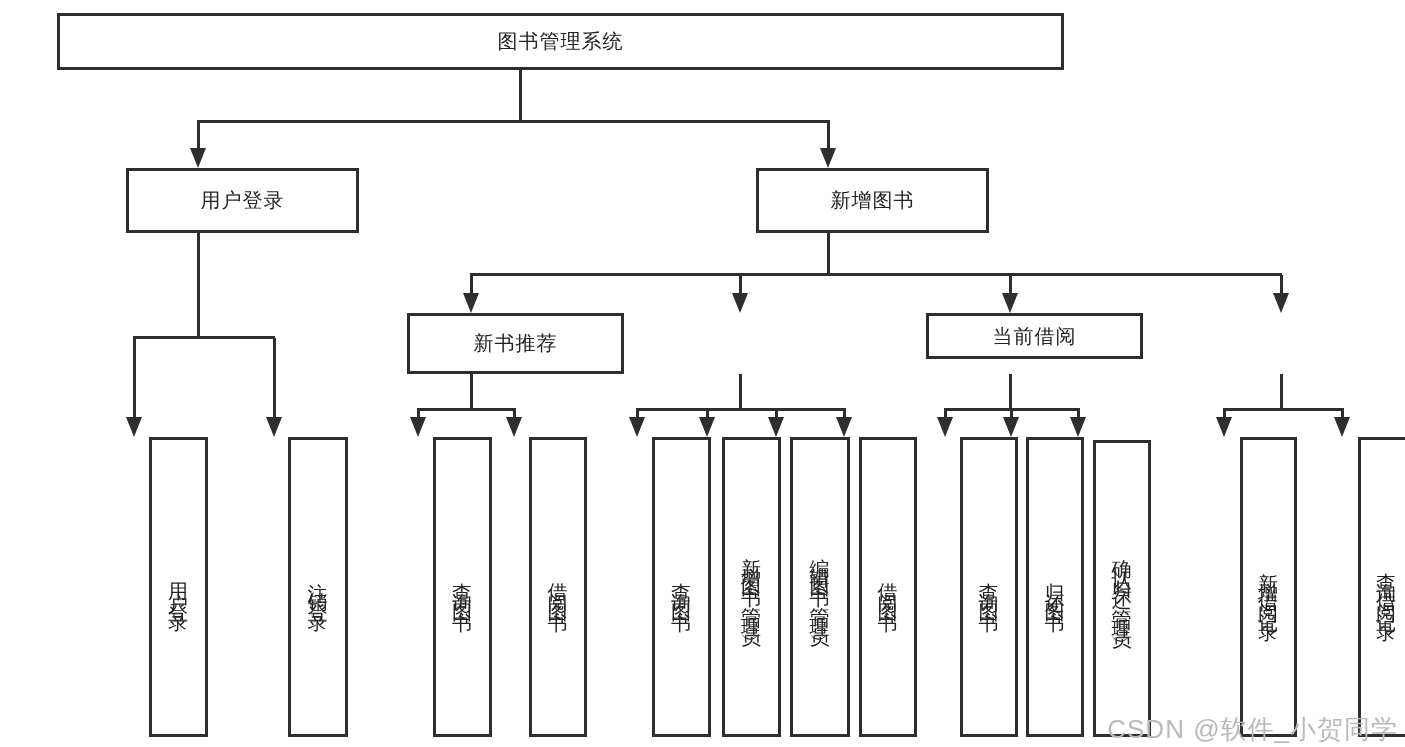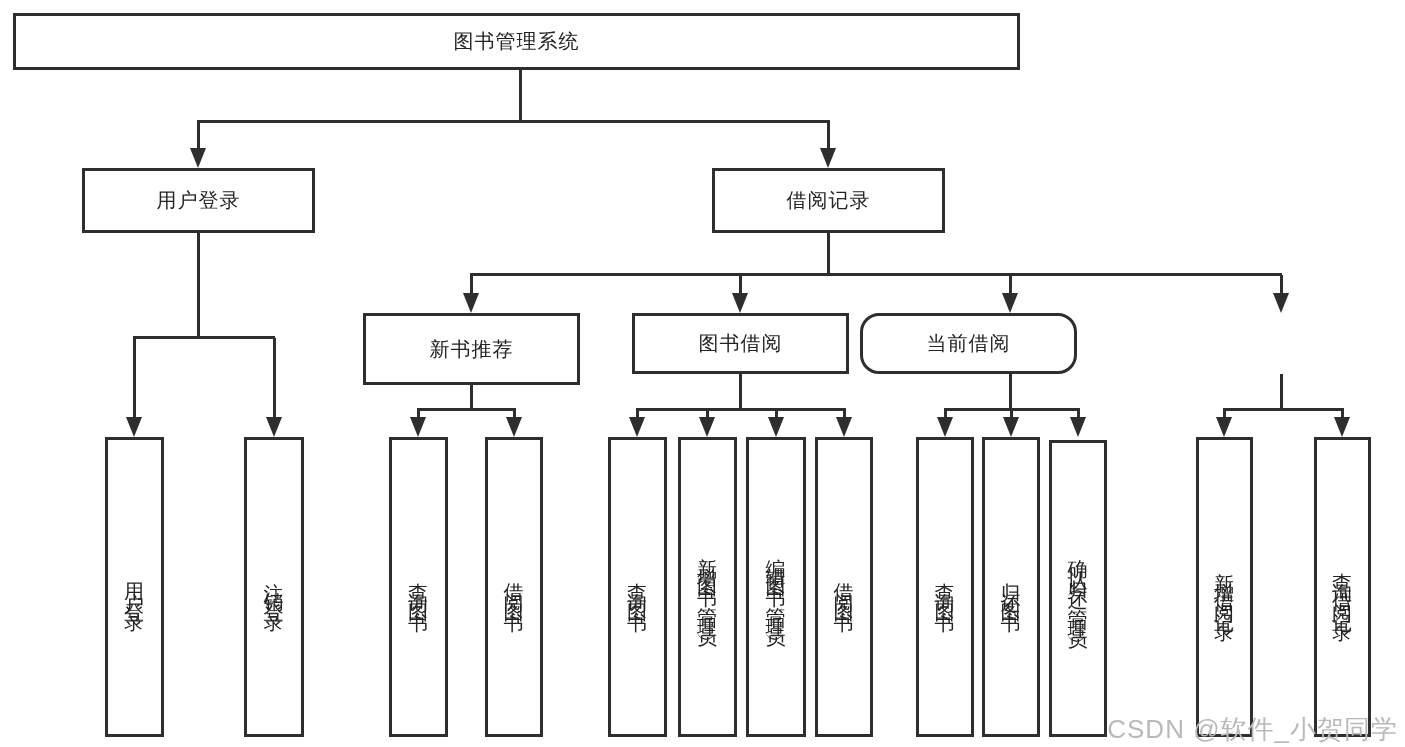--- a/index.html
+++ b/index.html
@@ -22,20 +22,21 @@
     box-sizing: border-box;
     border: 3px solid var(--line);
     background: #fff;
     display: flex;
     align-items: center;
     justify-content: center;
     color: var(--text);
     font-size: 20px;
     letter-spacing: 1px;
     z-index: 2;
+    margin-left: 44px;
   }
   .vbox {
     writing-mode: vertical-rl;
     text-orientation: mixed;
     letter-spacing: 10px;
     font-size: 20px;
     line-height: 1;
     padding: 6px 0;
   }
   .hline, .vline {
@@ -91,21 +92,21 @@
   <div class="arrow" style="left:190px; top:122px; height:46px;">
       <i class="stem"></i>
       <i class="head"></i>
     </div>
   <div class="arrow" style="left:820px; top:122px; height:46px;">
       <i class="stem"></i>
       <i class="head"></i>
     </div>
 
   <div class="box" style="left:82px; top:168px; width:233px; height:65px;">用户登录</div>
-  <div class="box" style="left:712px; top:168px; width:233px; height:65px;">借阅记录</div>
+  <div class="box" style="left:712px; top:168px; width:233px; height:65px;">新增图书</div>
 
   <div class="vline" style="left:197px; top:233px; width:3px; height:106px;"></div>
   <div class="hline" style="left:133px; top:336px; width:142px; height:3px;"></div>
   <div class="arrow" style="left:126px; top:338px; height:99px;">
       <i class="stem"></i>
       <i class="head"></i>
     </div>
   <div class="arrow" style="left:266px; top:338px; height:99px;">
       <i class="stem"></i>
       <i class="head"></i>
@@ -123,23 +124,22 @@
     </div>
   <div class="arrow" style="left:1002px; top:275px; height:38px;">
       <i class="stem"></i>
       <i class="head"></i>
     </div>
   <div class="arrow" style="left:1273px; top:275px; height:38px;">
       <i class="stem"></i>
       <i class="head"></i>
     </div>
 
-  <div class="box" style="left:363px; top:313px; width:217px; height:72px;">新书推荐</div>
-  <div class="box" style="left:632px; top:313px; width:217px; height:61px;">图书借阅</div>
-  <div class="box" style="left:860px; top:313px; width:217px; height:61px;border-radius:19px;">当前借阅</div>
+  <div class="box" style="left:363px; top:313px; width:217px; height:61px;">新书推荐</div>
+  <div class="box" style="left:882px; top:313px; width:217px; height:46px;">当前借阅</div>
 
   <div class="vline" style="left:470px; top:374px; width:3px; height:36px;"></div>
   <div class="hline" style="left:417px; top:408px; width:99px; height:3px;"></div>
   <div class="arrow" style="left:410px; top:410px; height:27px;">
       <i class="stem"></i>
       <i class="head"></i>
     </div>
   <div class="arrow" style="left:506px; top:410px; height:27px;">
       <i class="stem"></i>
       <i class="head"></i>

